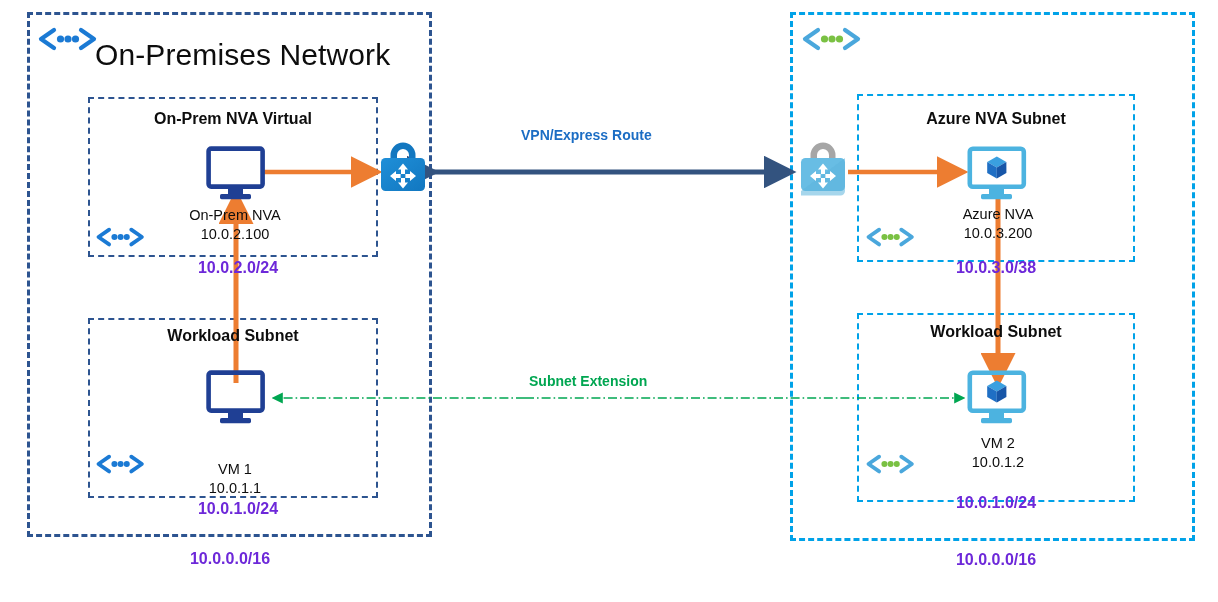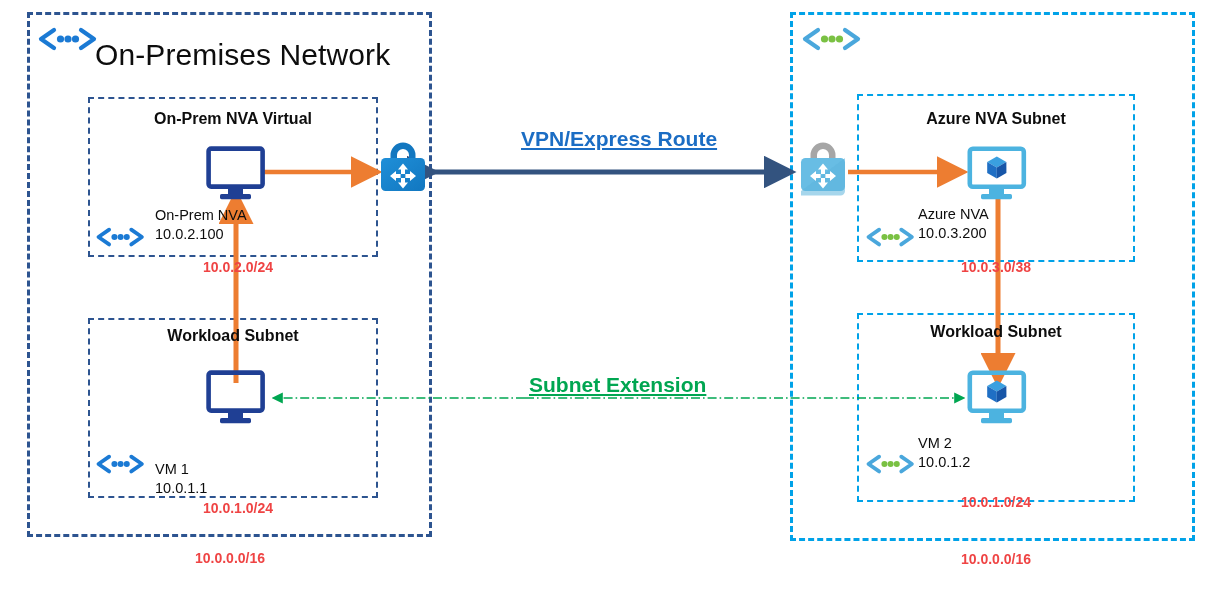--- a/index.html
+++ b/index.html
@@ -33,28 +33,28 @@
     position:absolute;font-size:16px;font-weight:bold;color:#0d0d0d;
     white-space:nowrap;text-align:center;
   }
   .st1{left:88px;top:110px;width:290px;}
   .st2{left:88px;top:327px;width:290px;}
   .st3{left:857px;top:110px;width:278px;}
   .st4{left:857px;top:323px;width:278px;}
 
   .node-label{
     position:absolute;font-size:14.5px;color:#0d0d0d;line-height:1.28;
-    white-space:nowrap;
+    text-align:center;white-space:nowrap;
   }
   .cidr{
-    position:absolute;font-size:14px;font-weight:bold;color:#ef4444;
+    position:absolute;font-size:16px;font-weight:bold;color:#6d28d9;
     text-align:center;white-space:nowrap;
   }
   .link-label{
-    position:absolute;font-size:21px;font-weight:bold;white-space:nowrap;text-decoration:underline;
+    position:absolute;font-size:14px;font-weight:bold;white-space:nowrap;
   }
   .lbl-vpn{left:521px;top:127px;color:#1b6dc4;}
   .lbl-ext{left:529px;top:373px;color:#00a651;}
 
   
   svg.layer{position:absolute;left:0;top:0;width:1218px;height:602px;pointer-events:none;}
 </style>
 </head>
 <body>
 

